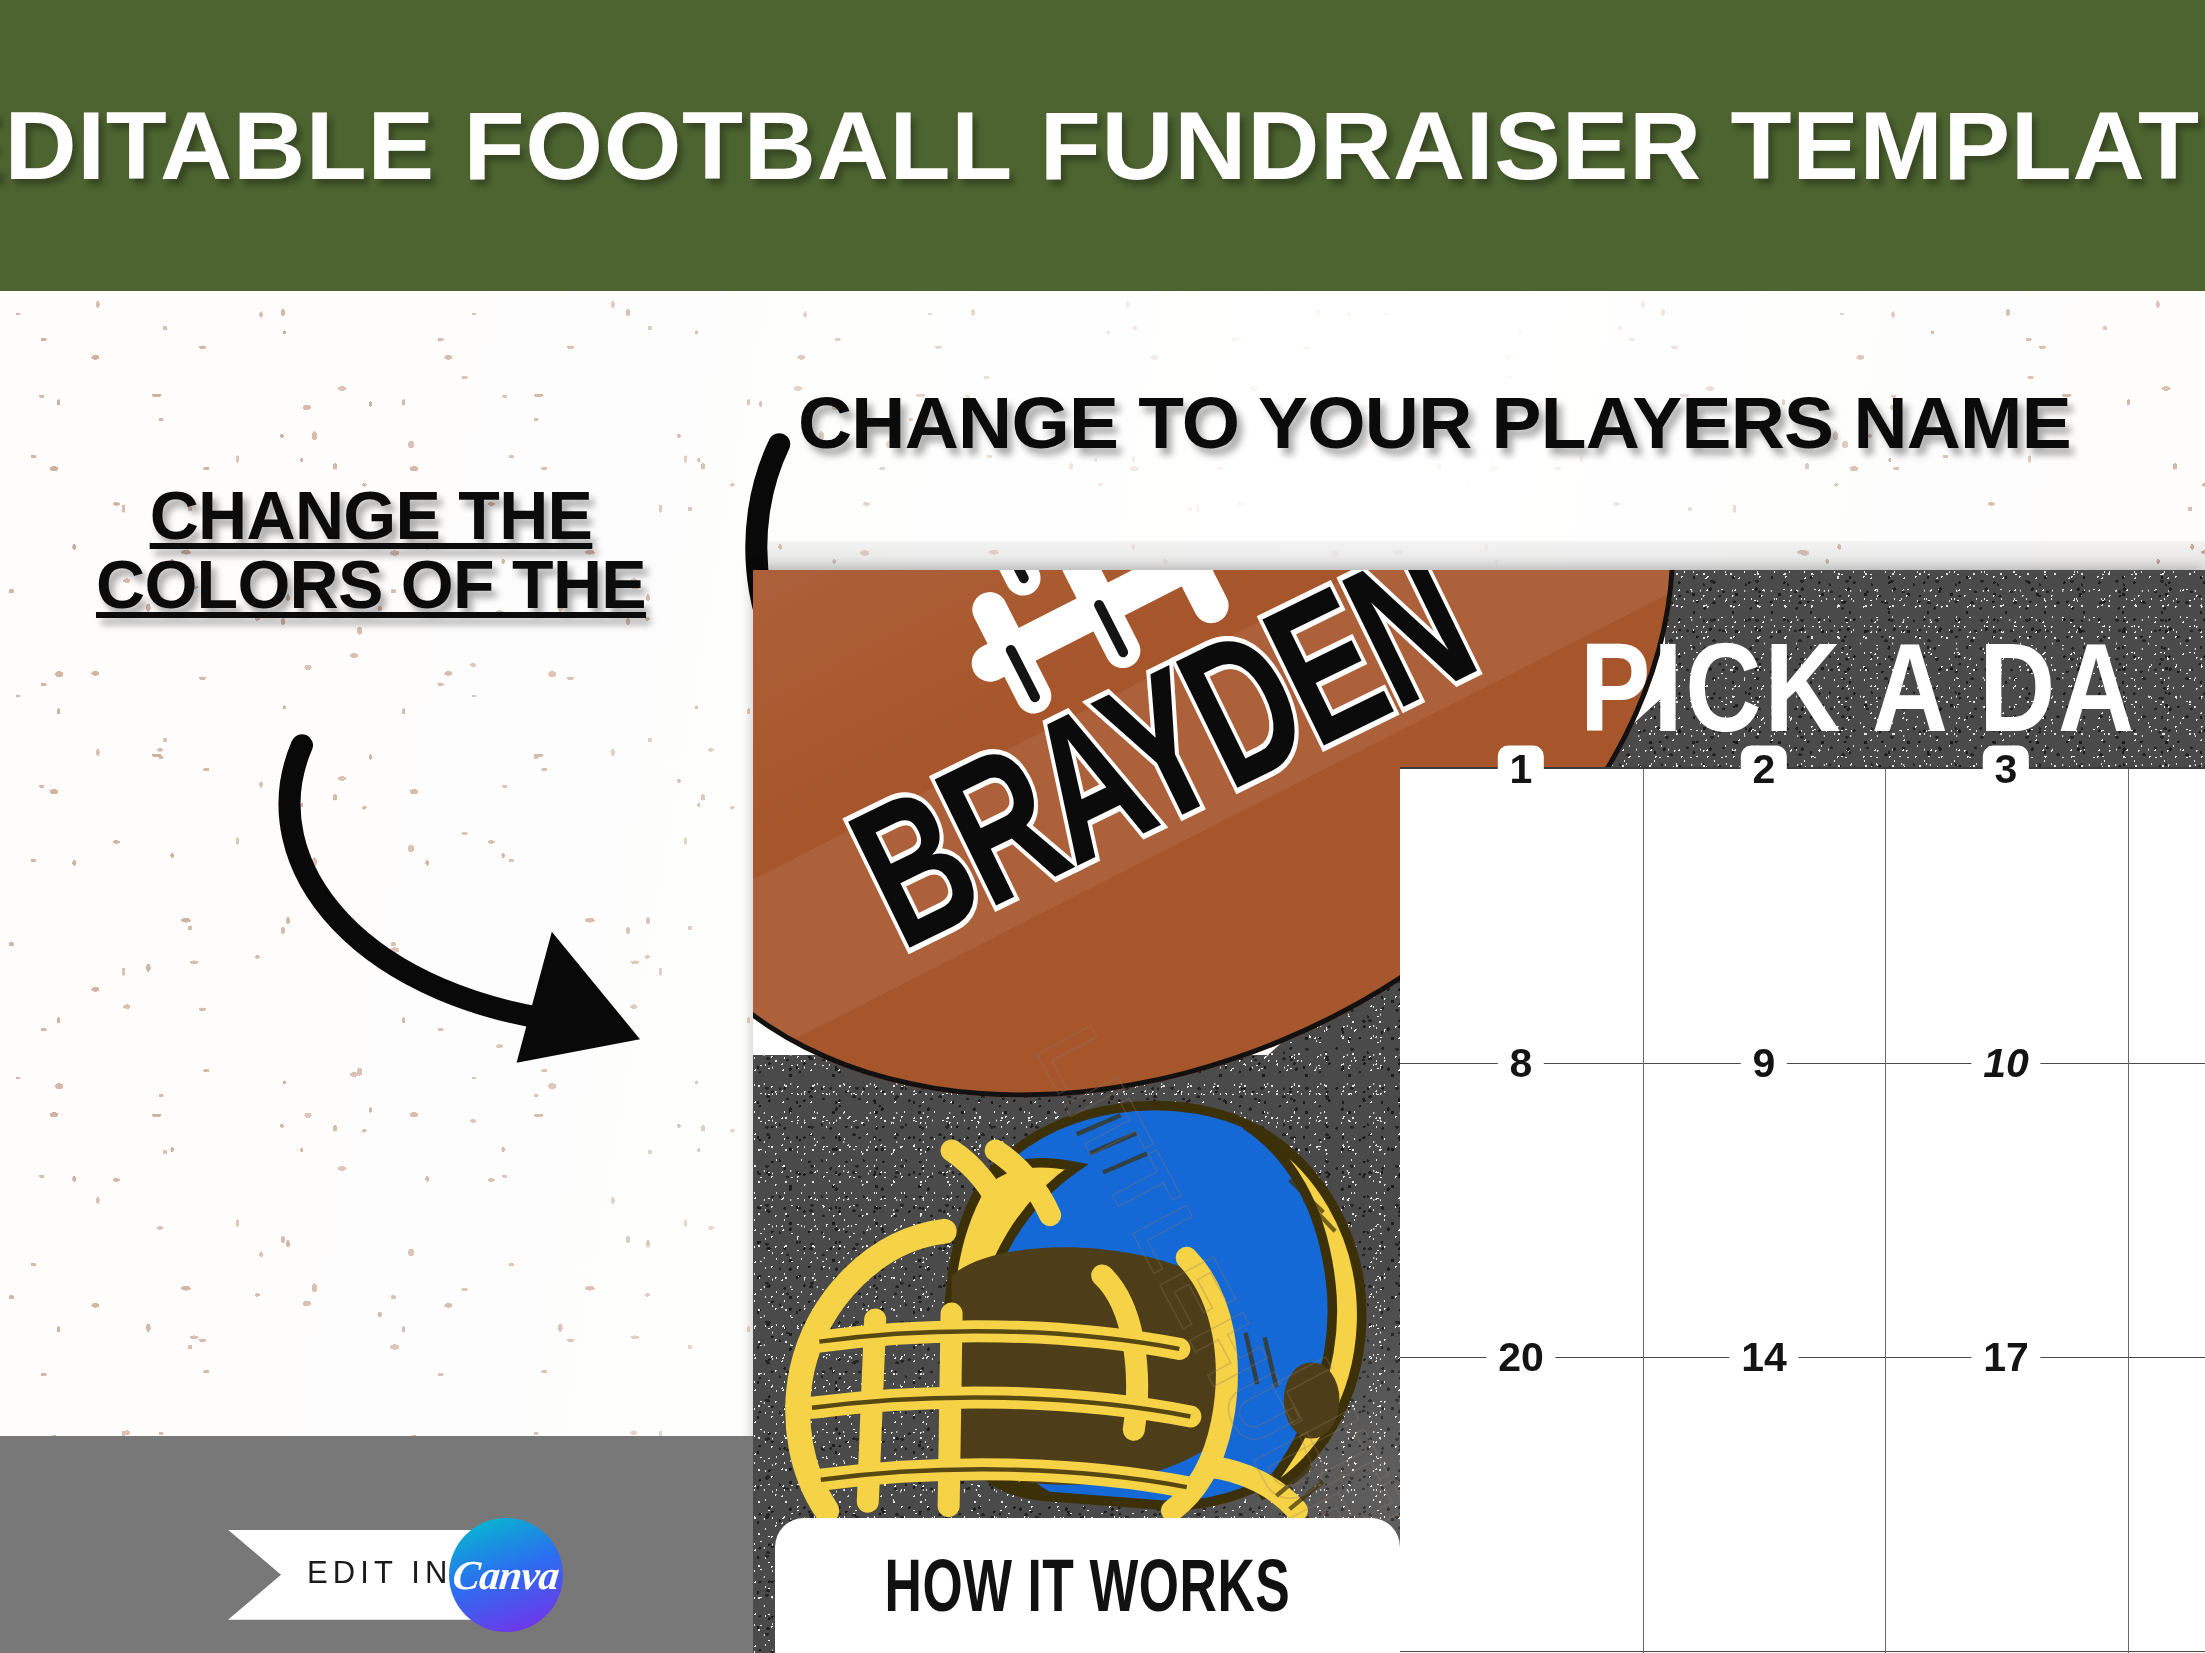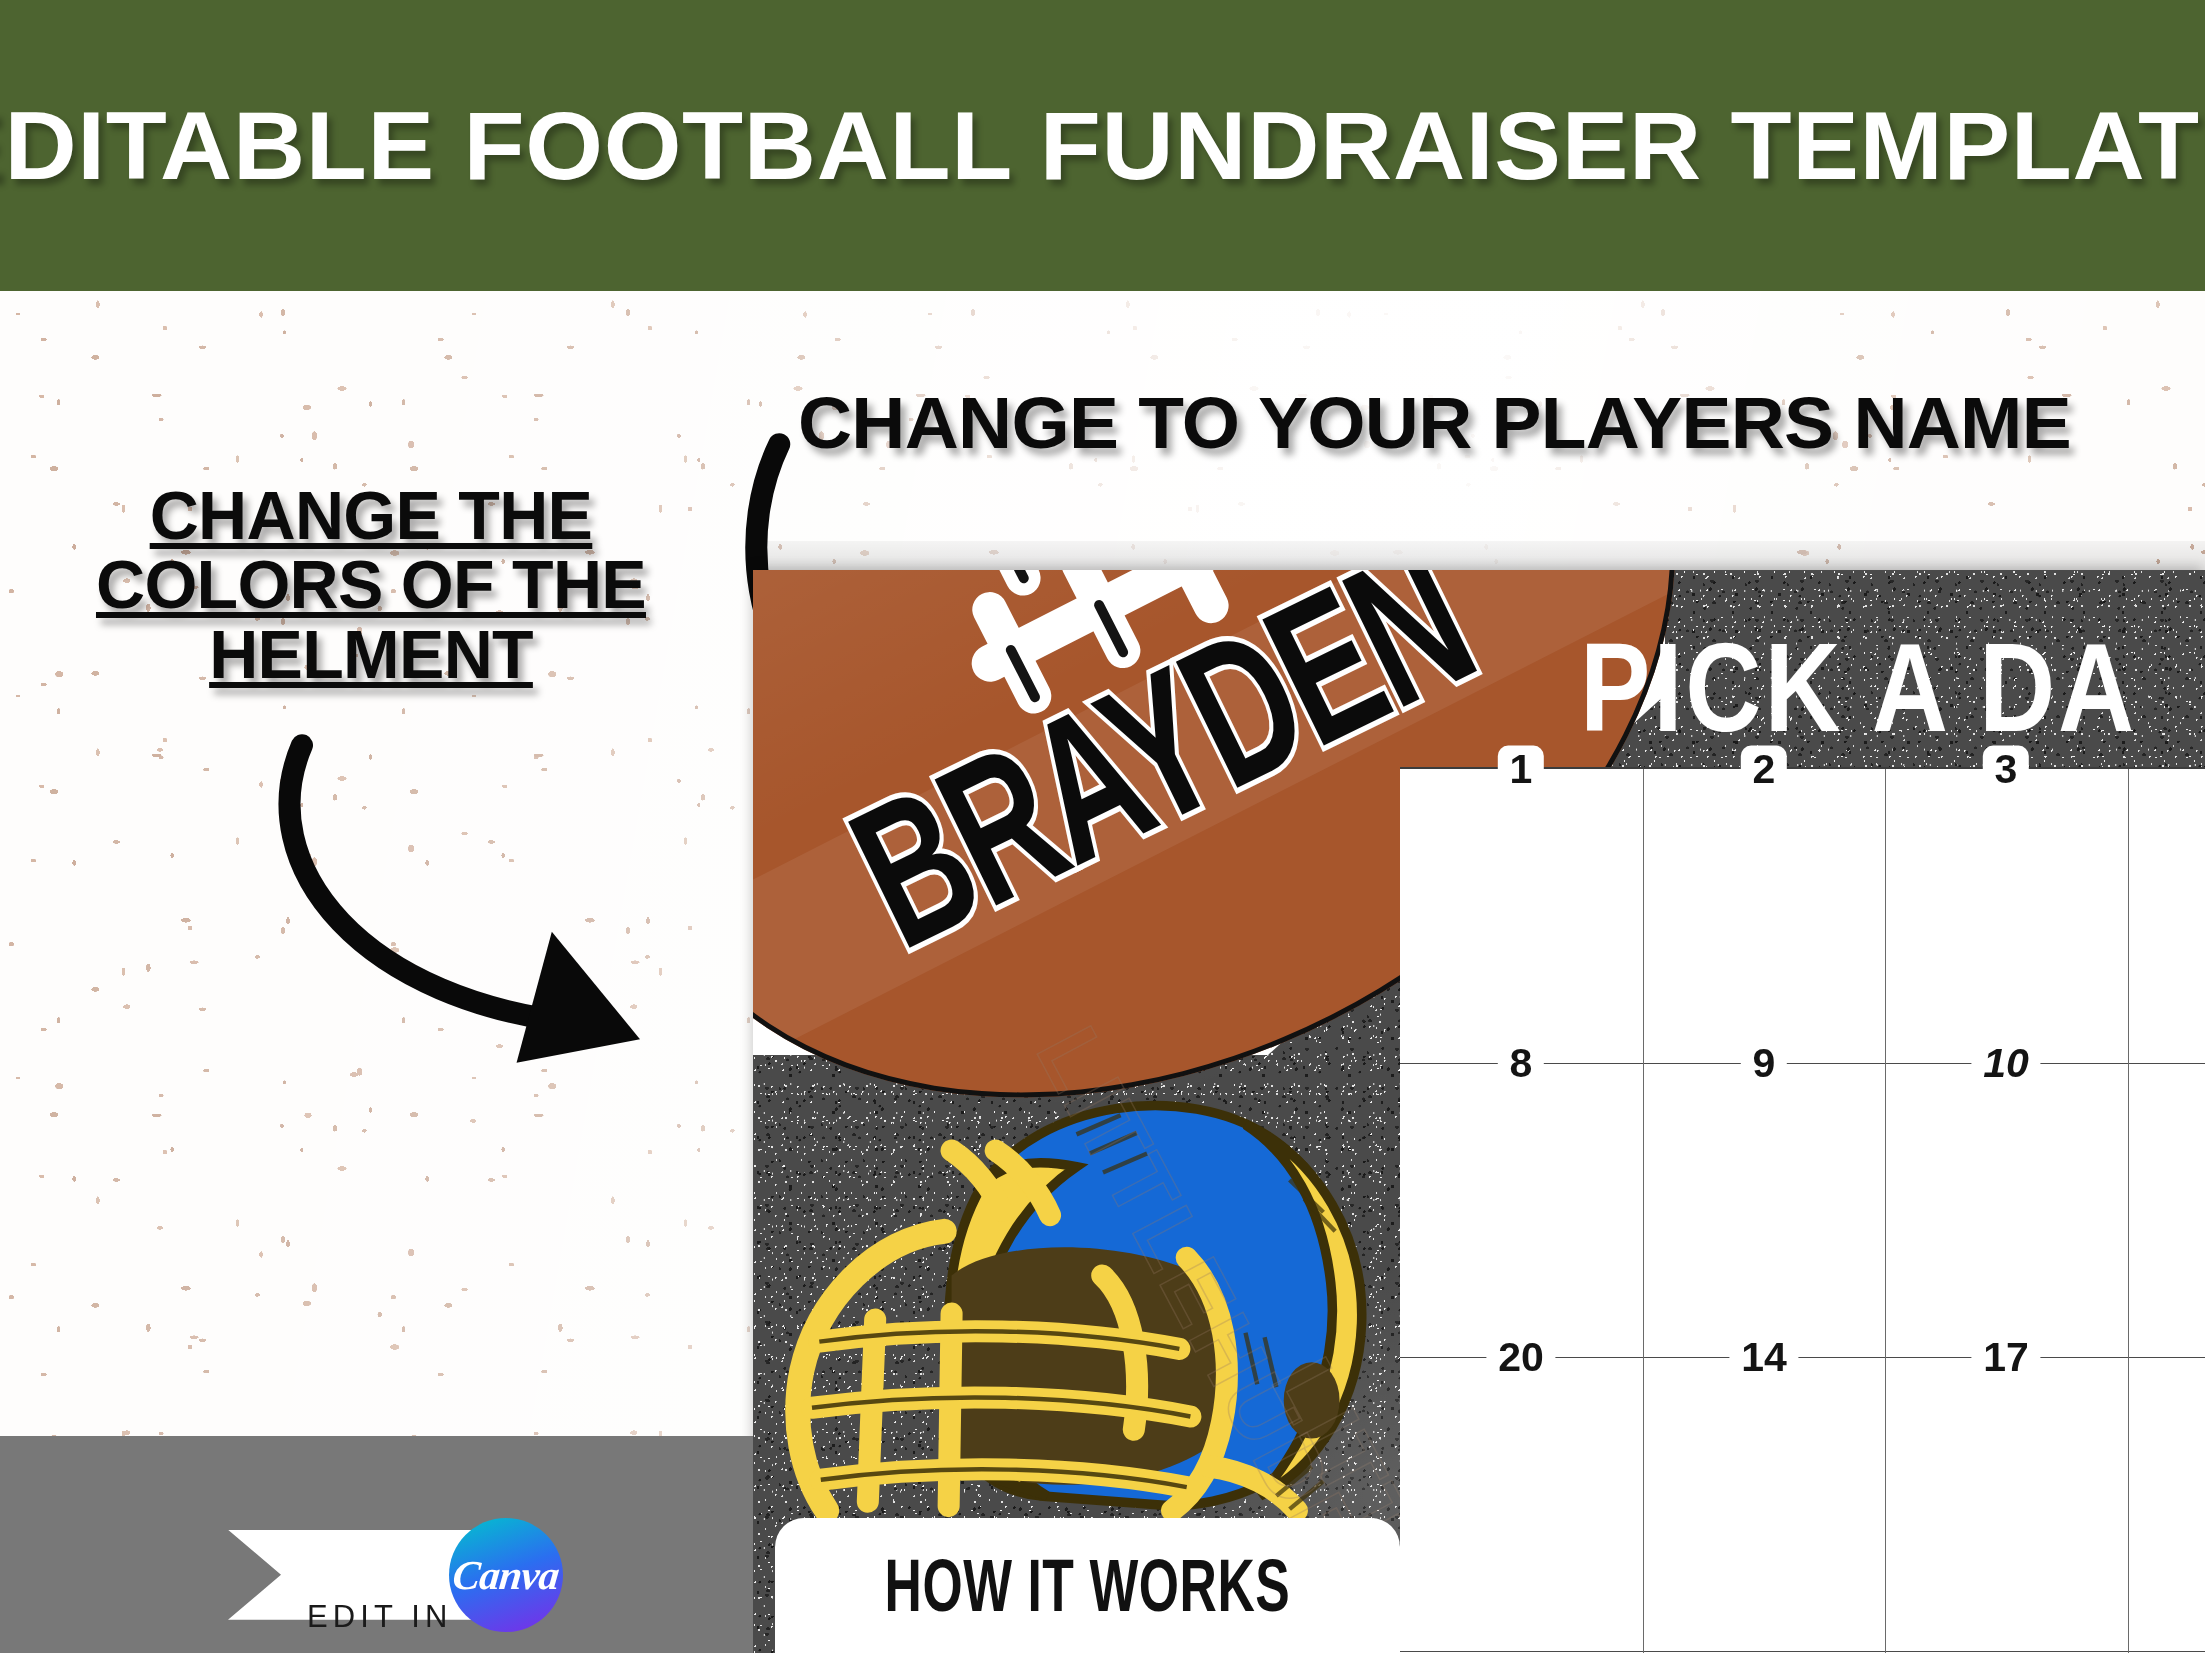--- a/index.html
+++ b/index.html
@@ -276,21 +276,21 @@
     position:absolute; left:0; top:1436px; width:753px; height:218px;
     background:#787878;
   }
   #canva-badge { position:absolute; left:228px; top:1518px; width:316px; height:114px; }
   #ribbon {
     position:absolute; left:0; top:11.8px; width:243px; height:90px; background:#ffffff;
     clip-path:polygon(0 0, 243px 0, 243px 90px, 0 90px, 53px 45px);
   }
   #ribbon-text {
     position:absolute; left:79px; top:37px; font-size:31px; color:#1a1a1a;
-    letter-spacing:5.1px; font-family:"Liberation Sans", sans-serif; font-weight:300;margin-top:44px;
+    letter-spacing:5.1px; font-family:"Liberation Sans", sans-serif; font-weight:300;
   }
   #canva-circle {
     position:absolute; left:221px; top:0px; width:114px; height:114px;
     border-radius:50%;
     background:linear-gradient(160deg,#00c4cc 0%,#2b6ef0 48%,#7d2ae8 100%);
     display:flex; align-items:center; justify-content:center;
   }
   #canva-word {
     color:#ffffff; font-size:41px; font-style:italic; font-weight:bold;
     font-family:"Liberation Serif", serif; transform:skewX(-6deg);
@@ -320,21 +320,20 @@
   <div id="body-area">
     <div class="texture"></div>
     <div class="tex-fade"></div>
     <div id="card-shadow-band"></div>
 
     <div class="annot" id="annot-name">CHANGE TO YOUR PLAYERS NAME</div>
 
     <div class="annot" id="annot-helmet">
       <span>CHANGE THE</span>
       <span>COLORS OF THE</span>
-      <span>HELMENT</span>
     </div>
 
     <svg class="arrow-svg" id="arrow-name" width="368" height="412" viewBox="0 0 500 560">
       <path d="M60 18 C 6 130, 14 300, 150 420" stroke="#090909" stroke-width="30" fill="none" stroke-linecap="round"></path>
       <path d="M252 318 L 186 474 L 52 400 Z" fill="#090909"></path>
       <path d="M150 420 L 215 455 L 186 474 Z" fill="#090909"></path>
     </svg>
 
     <svg class="arrow-svg" id="arrow-helmet" width="456" height="338" viewBox="0 0 620 460">
       <path d="M80 18 C 10 180, 160 370, 470 398" stroke="#090909" stroke-width="30" fill="none" stroke-linecap="round"></path>

